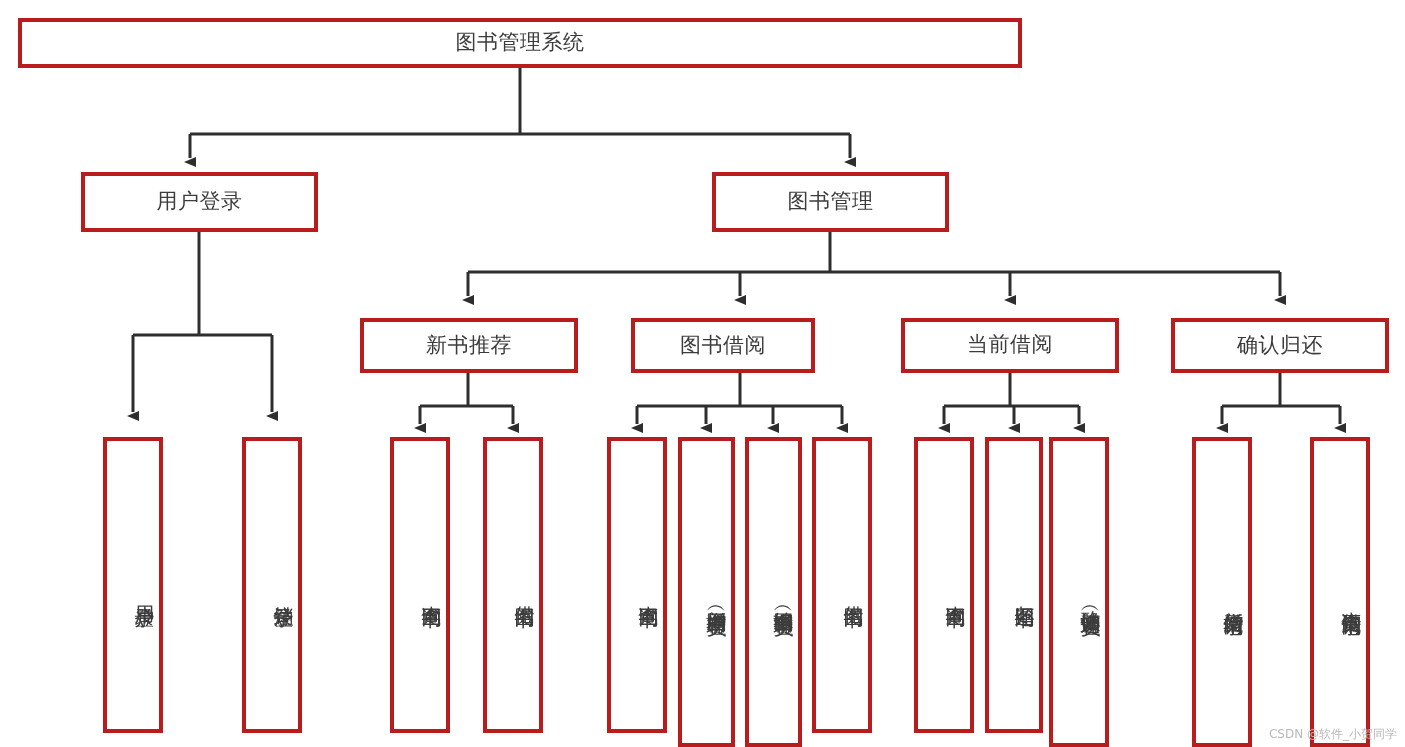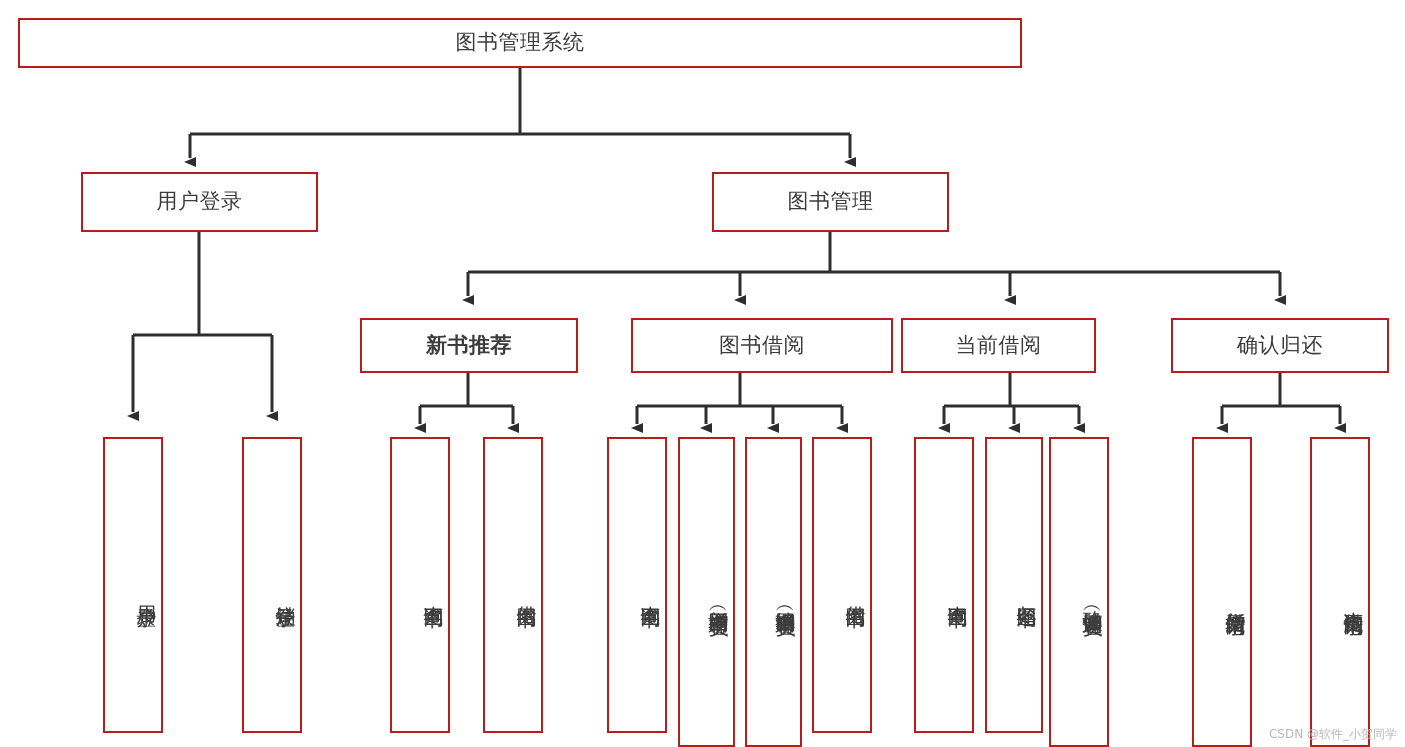--- a/index.html
+++ b/index.html
@@ -21,21 +21,21 @@
     position: absolute;
     left: 0;
     top: 0;
     width: 1405px;
     height: 747px;
   }
   .node {
     position: absolute;
     box-sizing: border-box;
     background: #ffffff;
-    border: 2px solid #b91c1c;
+    border: 4px solid #b91c1c;
     display: flex;
     align-items: center;
     justify-content: center;
     color: #3c3c3c;
     z-index: 2;
   }
   .node.horiz {
     font-size: 21px;
     letter-spacing: 0.5px;
     line-height: 1.2;
@@ -128,27 +128,27 @@
     <span class="node-label">图书管理系统</span>
   </div>
 
   <div class="node horiz" style="left:81px; top:172px; width:237px; height:60px;">
     <span class="node-label">用户登录</span>
   </div>
   <div class="node horiz" style="left:712px; top:172px; width:237px; height:60px;">
     <span class="node-label">图书管理</span>
   </div>
 
-  <div class="node horiz" style="left:360px; top:318px; width:218px; height:55px;font-weight:bold;">
+  <div class="node horiz" style="left:360px; top:318px; width:218px; height:55px;">
     <span class="node-label">新书推荐</span>
   </div>
-  <div class="node horiz" style="left:631px; top:318px; width:262px; height:55px;">
+  <div class="node horiz" style="left:631px; top:318px; width:184px; height:55px;">
     <span class="node-label">图书借阅</span>
   </div>
-  <div class="node horiz" style="left:901px; top:318px; width:195px; height:55px;">
+  <div class="node horiz" style="left:901px; top:318px; width:218px; height:55px;font-family:Liberation Mono, monospace;">
     <span class="node-label">当前借阅</span>
   </div>
   <div class="node horiz" style="left:1171px; top:318px; width:218px; height:55px;">
     <span class="node-label">确认归还</span>
   </div>
 
   <div class="node vert" style="left:103px; top:437px; width:60px; height:296px;">
     <span class="node-label">用户登录</span>
   </div>
   <div class="node vert" style="left:242px; top:437px; width:60px; height:296px;">

